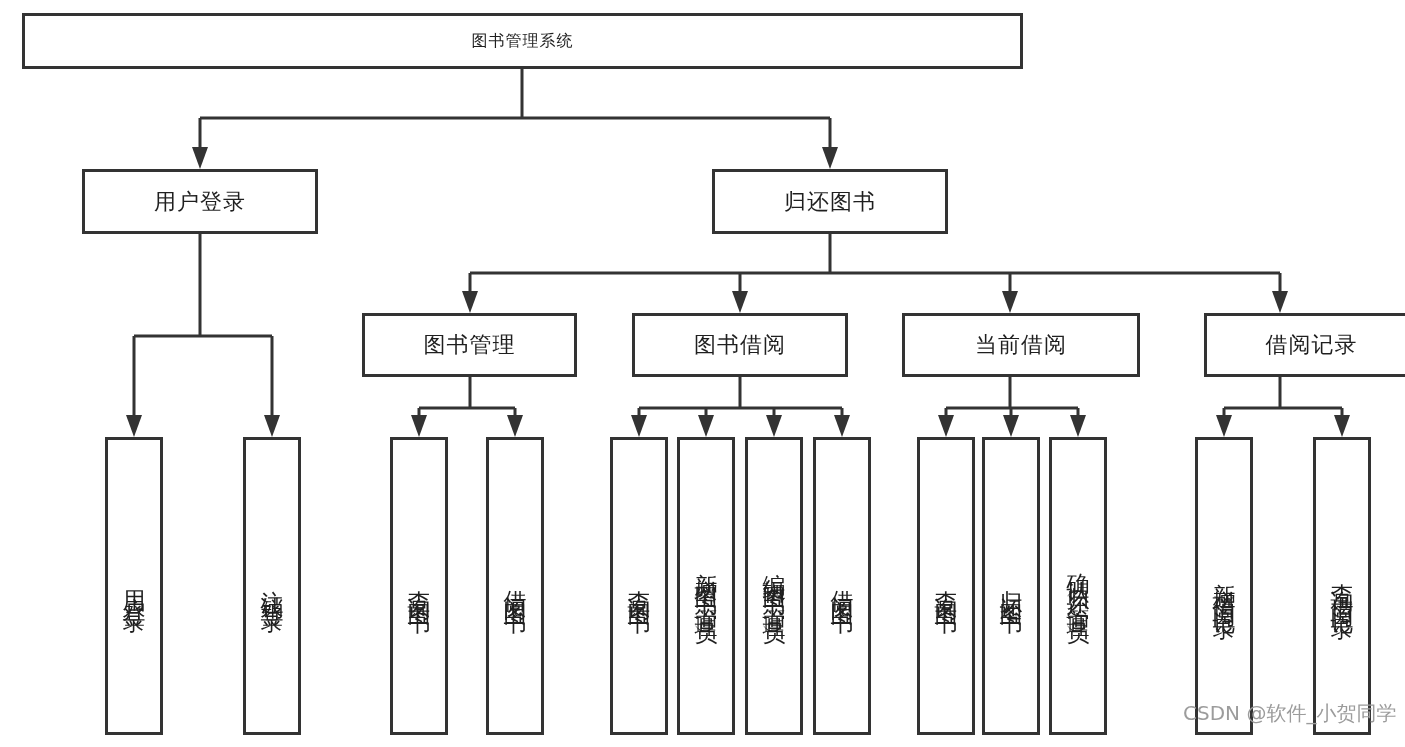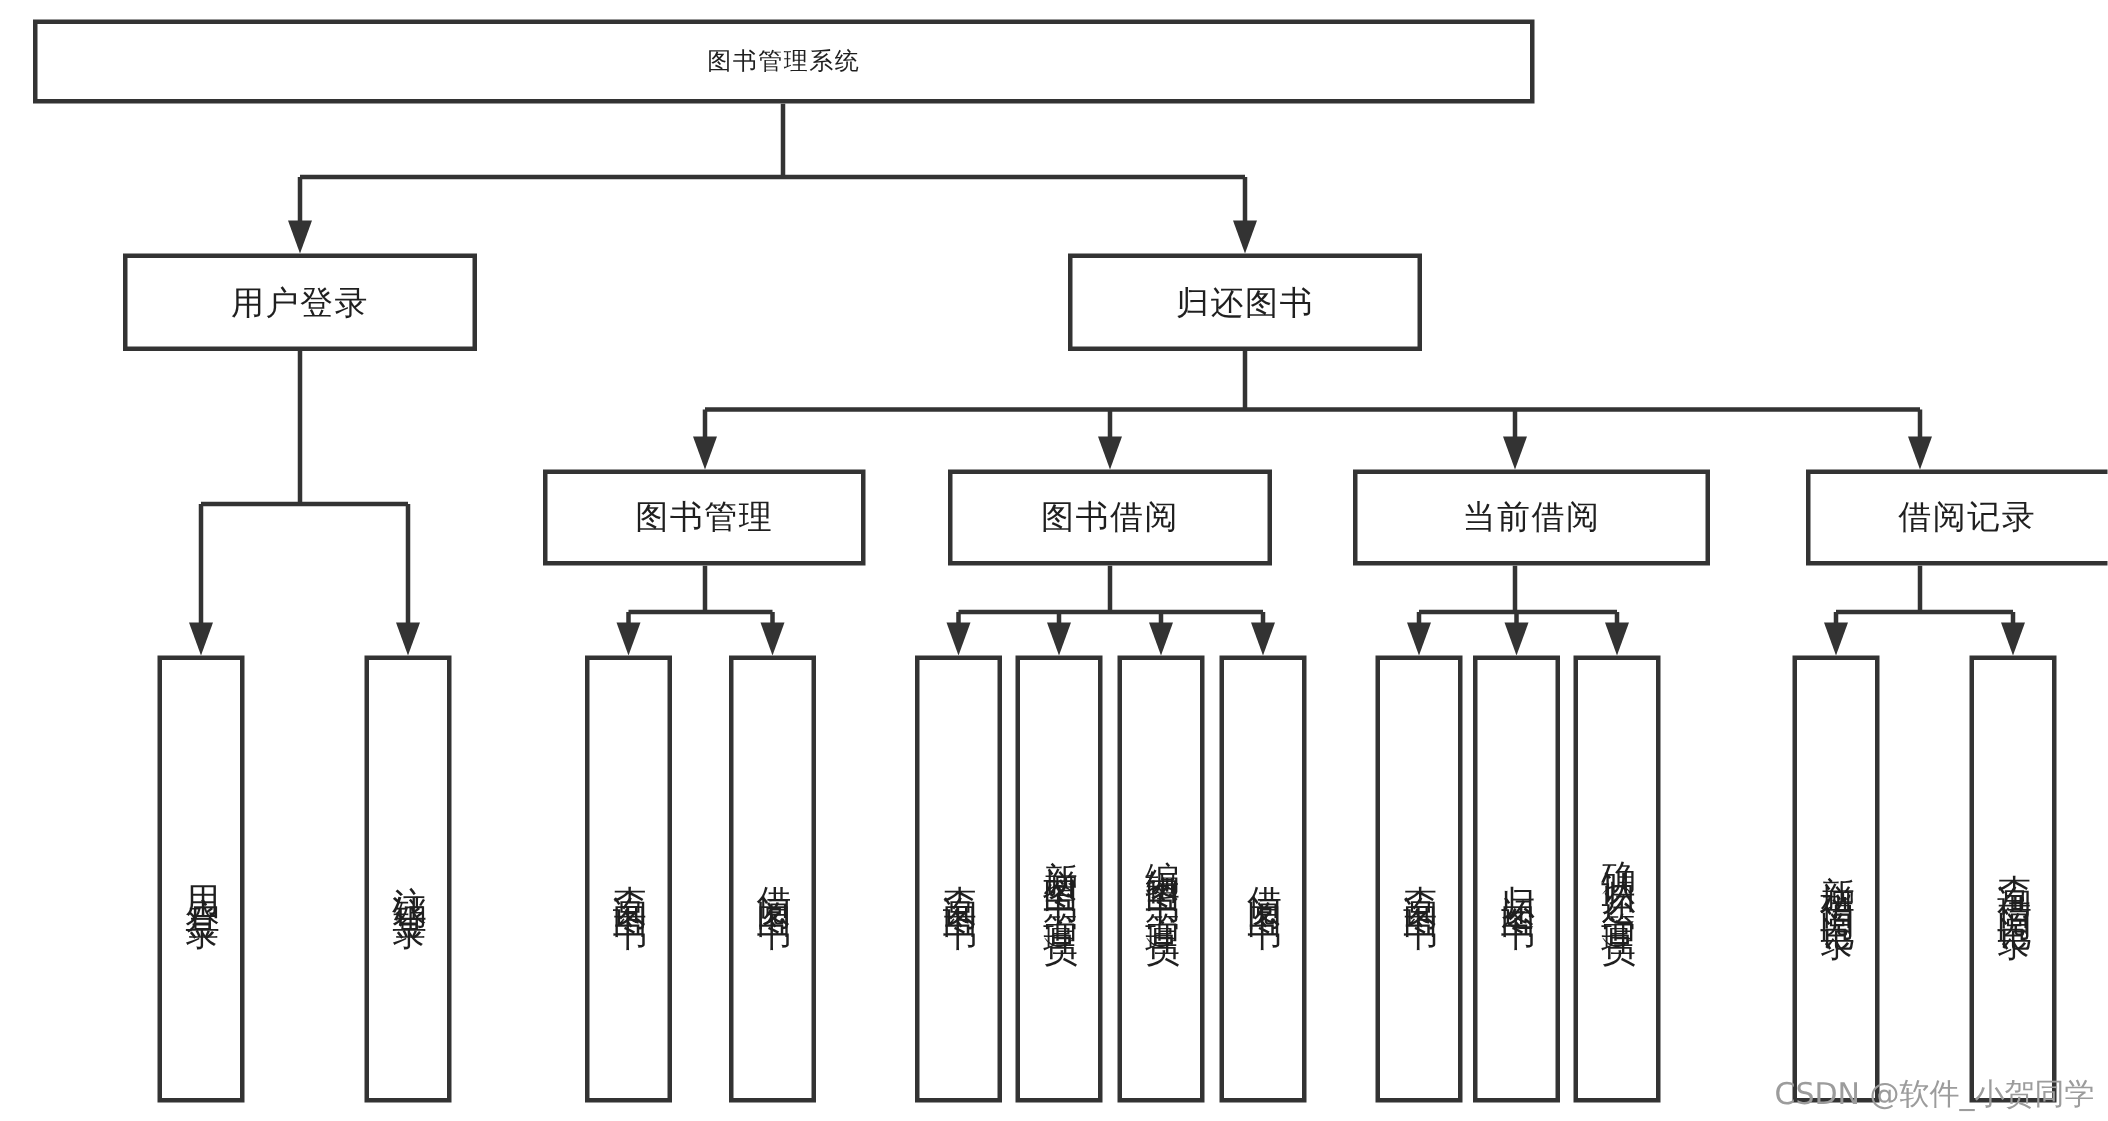--- a/index.html
+++ b/index.html
@@ -46,21 +46,21 @@
   #l-query-borrow{left:610px;}
   #l-add-books{left:677px;}
   #l-edit-books{left:745px;}
   #l-borrow-books{left:813px;}
   #l-query-current{left:917px;}
   #l-return-books{left:982px;}
   #l-confirm-return{left:1049px;}
   #l-add-record{left:1195px;}
   #l-query-record{left:1313px;}
   #watermark{
-    position:absolute;left:1183px;top:716px;
+    position:absolute;left:1183px;top:700px;
     font-size:20px;color:var(--wm);
     white-space:nowrap;
   }
 </style>
 </head>
 <body>
 
 <div id="stage">
 
   <svg id="wires" viewBox="0 0 1405 747" xmlns="http://www.w3.org/2000/svg">

